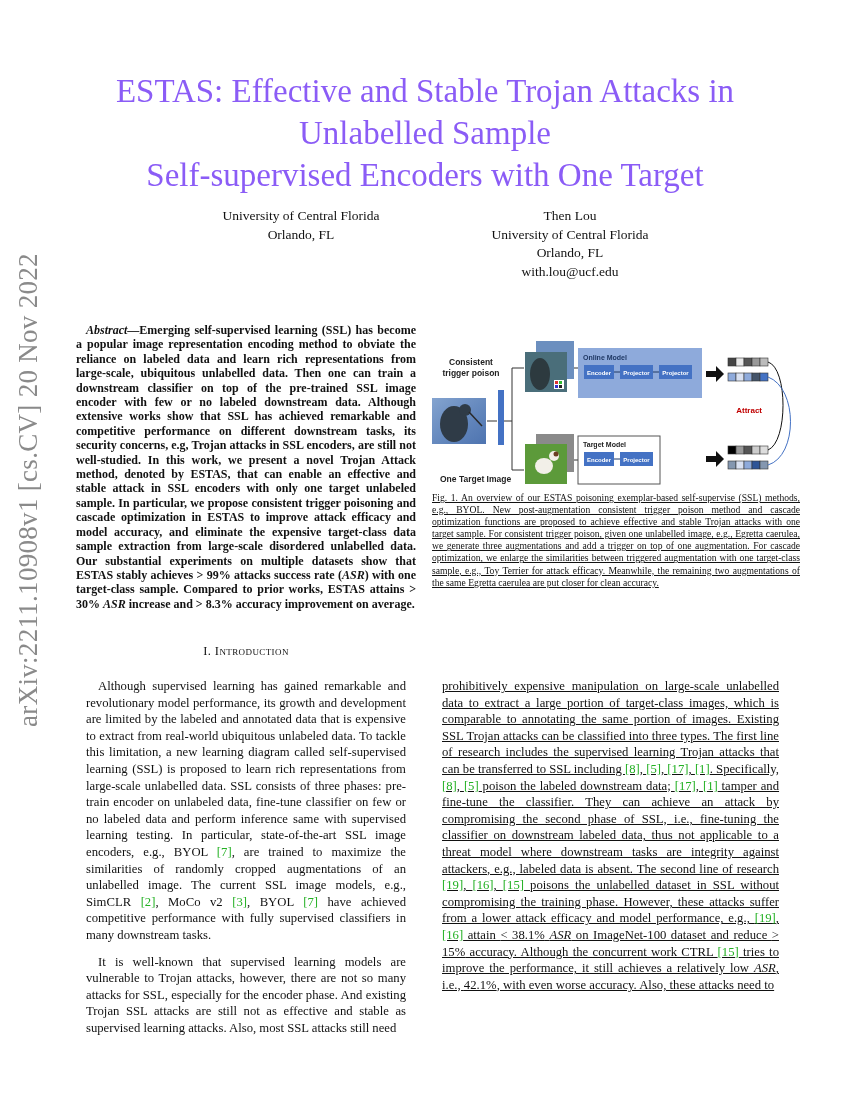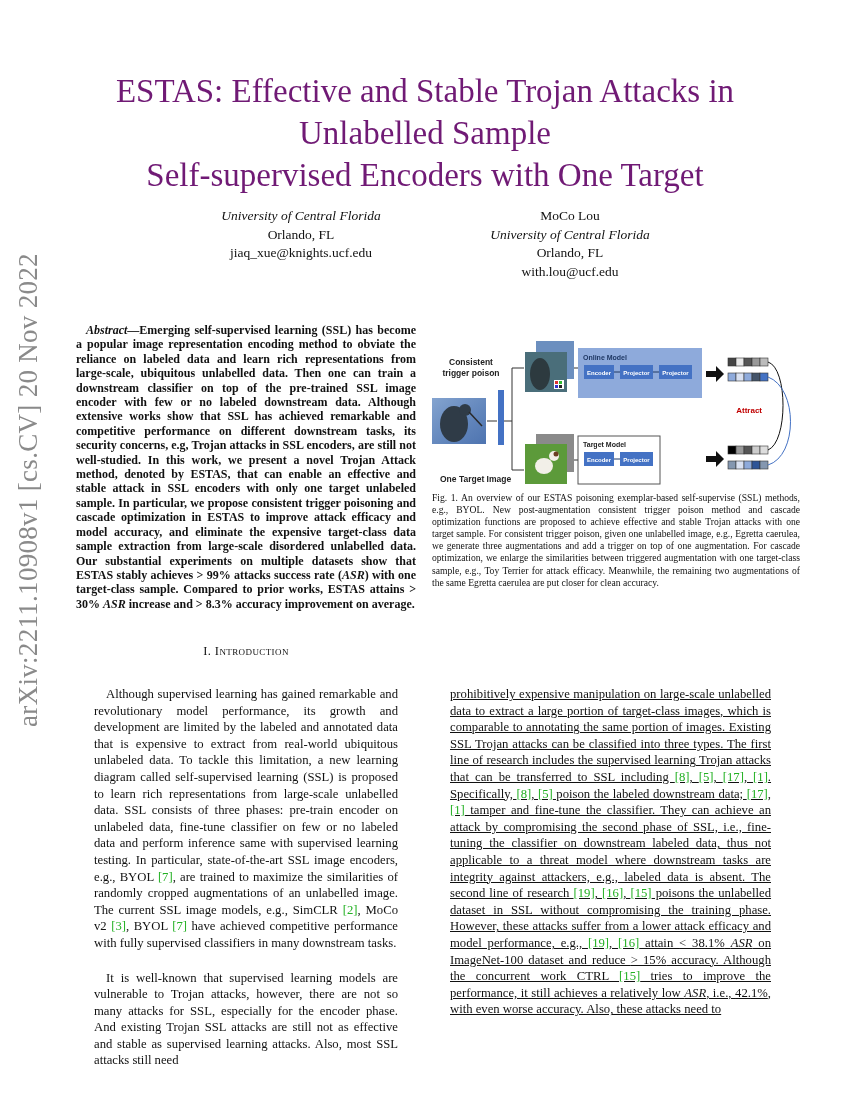--- a/index.html
+++ b/index.html
@@ -3,38 +3,38 @@
 <meta charset="utf-8">
 <style>
   html, body { margin: 0; padding: 0; background: #ffffff; }
   body { width: 850px; height: 1100px; position: relative; overflow: hidden;
          font-family: "Liberation Serif", serif; color: #111; }
   .arxiv-stamp { position: absolute; left: 8px; top: 285px; width: 40px; height: 410px; }
   .arxiv-stamp span { position: absolute; left: 50%; top: 50%; white-space: nowrap;
          transform: translate(-50%, -50%) rotate(-90deg);
          font-size: 27px; color: #8a8a8a; letter-spacing: 0.3px; }
   .title { position: absolute; left: 60px; top: 70px; width: 730px; text-align: center;
-           font-size: 33px; line-height: 42px; color: #701a75; }
+           font-size: 33px; line-height: 42px; color: #8b5cf6; }
   .author { position: absolute; top: 207px; width: 250px; text-align: center;
             font-size: 13.5px; line-height: 18.5px; }
-  .author .aff { font-style: italic; }
+  .author .aff { }
   .abstract { position: absolute; left: 76px; top: 323px; width: 340px;
               font-size: 12px; line-height: 14.4px; font-weight: bold;
               text-align: justify; text-indent: 10px; }
   .abstract .label { font-style: italic; font-weight: bold; }
   .abstract i { font-style: italic; }
   .figure { position: absolute; left: 432px; top: 338px; width: 368px; height: 148px; }
   .fig-caption { position: absolute; left: 432px; top: 492px; width: 368px;
-                 font-size: 9.6px; line-height: 12.1px; text-align: justify; }
+                 font-size: 9.6px; line-height: 12.1px; text-align: justify; text-decoration: underline; }
   .section-head { position: absolute; left: 76px; top: 644px; width: 340px; text-align: center;
                   font-size: 12.5px; letter-spacing: 0.4px; }
   .section-head .sc { font-variant: small-caps; }
   .col { position: absolute; top: 668px; width: 340px; font-size: 12.7px; line-height: 16.6px;
          text-align: justify; }
-  .col p { margin: 18px; text-indent: 12px; }
+  .col p { margin: 10px; text-indent: 12px; }
   .col p.noindent { text-indent: 0; }
   .col-left { left: 76px; }
   .col-right { left: 432px; top: 668px; width: 357px; text-decoration: underline; }
   .cite { color: #22b022; }
   .math { font-style: italic; }
 </style>
 </head>
 <body>
 
 <div class="arxiv-stamp">
@@ -43,24 +43,23 @@
 
 <div class="title">
   <div>ESTAS: Effective and Stable Trojan Attacks in</div>
   <div>Unlabelled Sample</div>
   <div>Self-supervised Encoders with One Target</div>
 </div>
 
 <div class="author" style="left:176px">
   <div class="aff">University of Central Florida</div>
   <div>Orlando, FL</div>
-  <div>jiaq_xue@knights.ucf.edu</div>
 </div>
 <div class="author" style="left:445px">
-  <div>MoCo Lou</div>
+  <div>Then Lou</div>
   <div class="aff">University of Central Florida</div>
   <div>Orlando, FL</div>
   <div>with.lou@ucf.edu</div>
 </div>
 
 <div class="abstract"><span class="label">Abstract</span><span>—</span><span>Emerging self-supervised learning (SSL) has become a popular image representation encoding method to obviate the reliance on labeled data and learn rich representations from large-scale, ubiquitous unlabelled data. Then one can train a downstream classifier on top of the pre-trained SSL image encoder with few or no labeled downstream data. Although extensive works show that SSL has achieved remarkable and competitive performance on different downstream tasks, its security concerns, e.g, Trojan attacks in SSL encoders, are still not well-studied. In this work, we present a novel Trojan Attack method, denoted by ESTAS, that can enable an effective and stable attack in SSL encoders with only one target unlabeled sample. In particular, we propose consistent trigger poisoning and cascade optimization in ESTAS to improve attack efficacy and model accuracy, and eliminate the expensive target-class data sample extraction from large-scale disordered unlabelled data. Our substantial experiments on multiple datasets show that ESTAS stably achieves </span><span>&gt; 99%</span><span> attacks success rate (</span><i>ASR</i><span>) with one target-class sample. Compared to prior works, ESTAS attains </span><span>&gt; 30%</span><span> </span><i>ASR</i><span> increase and </span><span>&gt; 8.3%</span><span> accuracy improvement on average.</span></div>
 
 <div class="figure">
   <svg width="368" height="148" viewBox="0 0 368 148" xmlns="http://www.w3.org/2000/svg" style="font-family:'Liberation Sans', sans-serif;">
 

